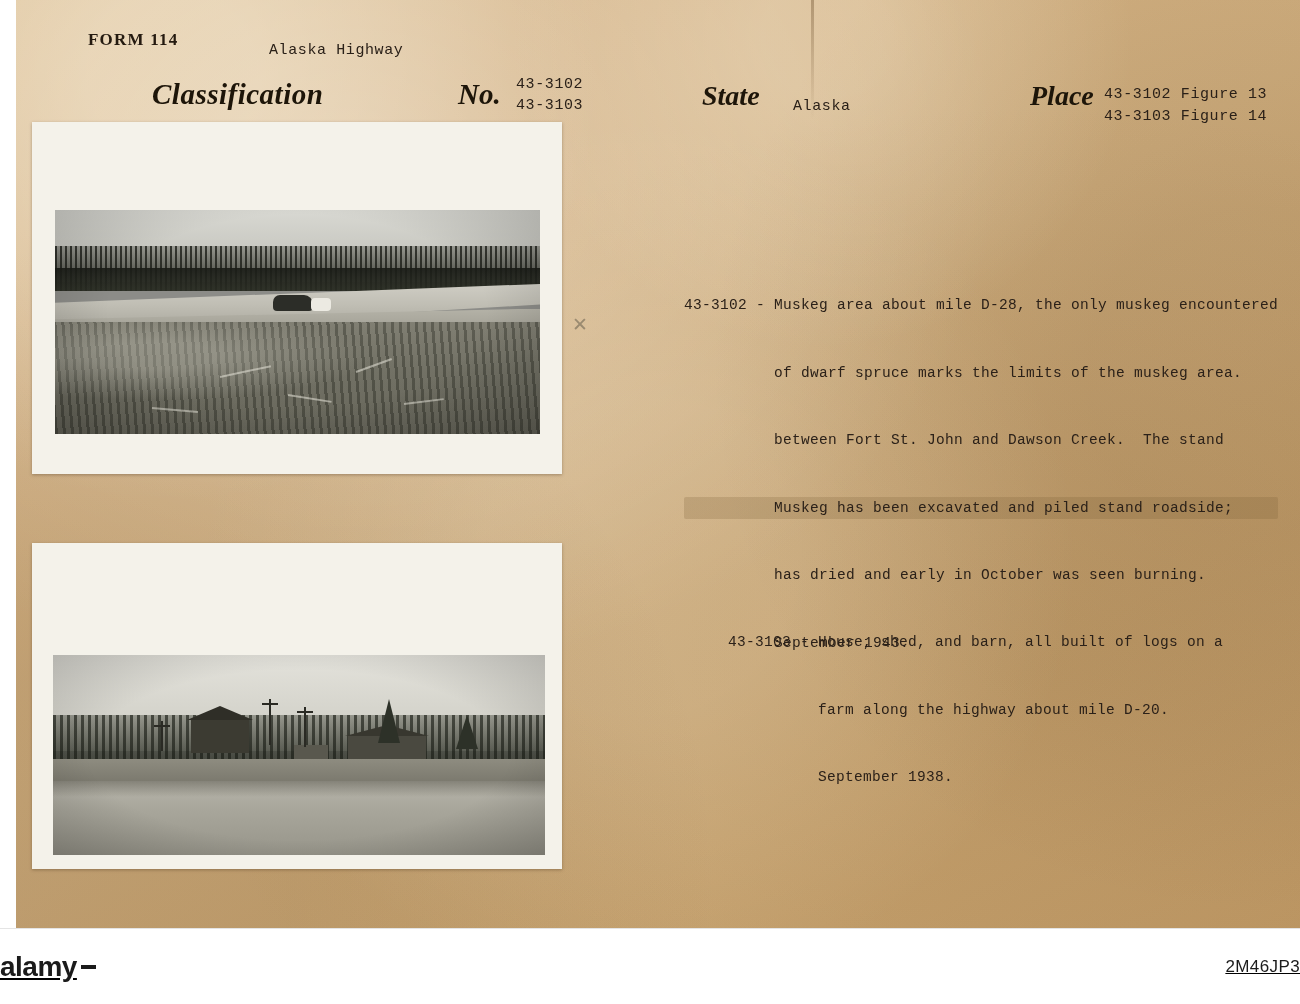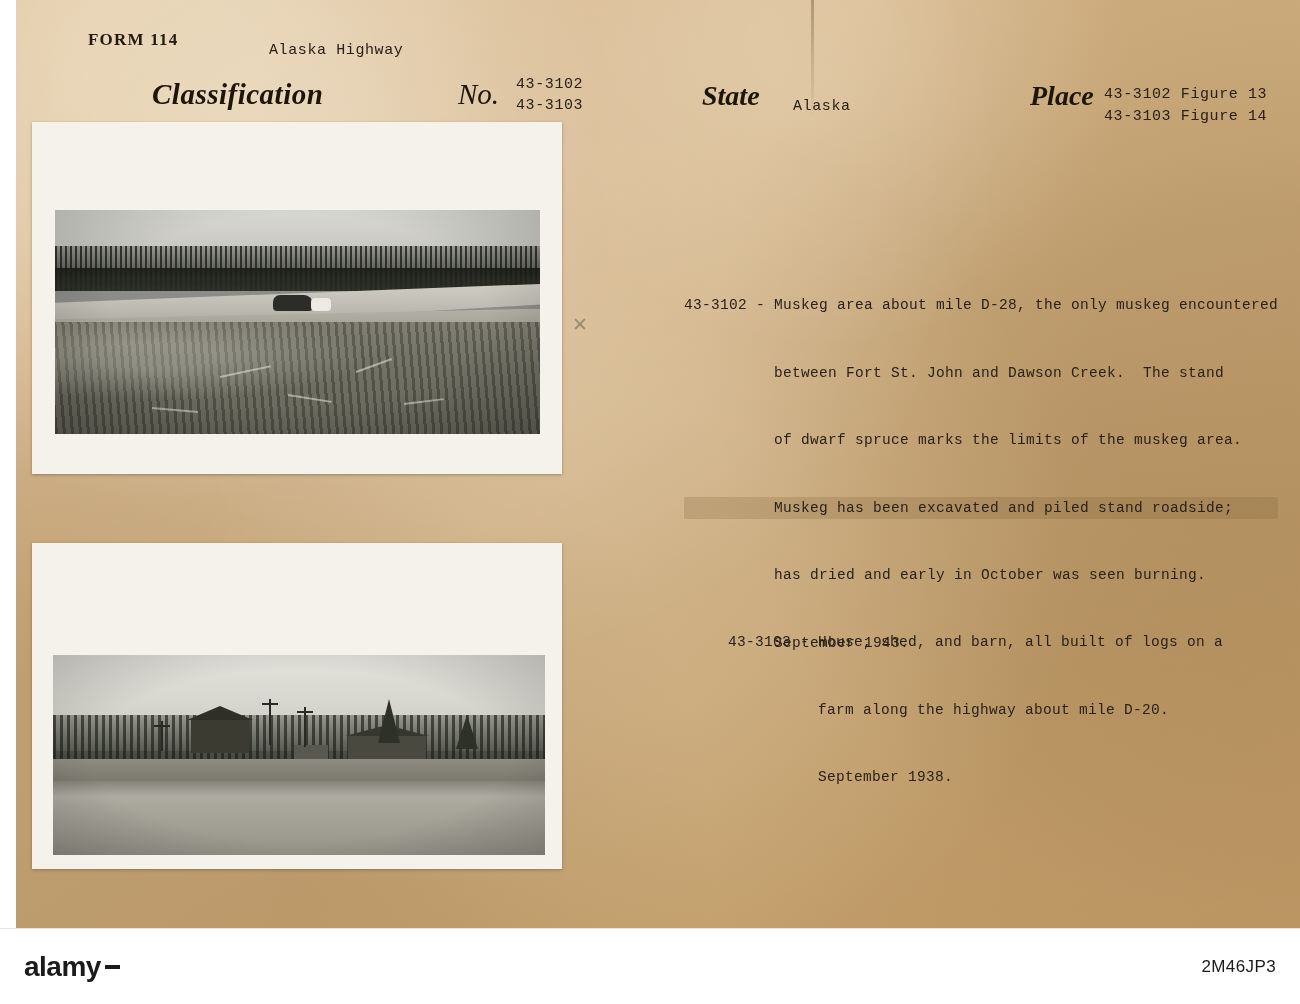--- a/index.html
+++ b/index.html
@@ -87,21 +87,21 @@
     font-style: italic;
     font-size: 29px;
     color: #1d1509;
     letter-spacing: 0.5px;
   }
   .hdr-no {
     position: absolute;
     left: 442px;
     top: 78px;
     font-family: "Liberation Serif", serif;
-    font-weight: normal;
+    font-weight: bold;
     font-style: italic;
     font-size: 29px;
     color: #1d1509;
   }
   .hdr-nos {
     position: absolute;
     left: 500px;
     top: 74px;
     font-size: 15px;
     line-height: 21px;
@@ -311,22 +311,23 @@
     height: 76px;
     background: #ffffff;
     border-top: 1px solid #e4e4e4;
   }
   #footer-inner {
     position: absolute;
     left: 0; top: 0; right: 0; bottom: 0;
     display: flex;
     align-items: center;
     justify-content: space-between;
-    padding: 0 24px;
+    padding: 0 0;
     box-sizing: border-box;
+    text-decoration: underline;
   }
   #alamy-logo {
     display: flex;
     align-items: baseline;
     font-family: "Liberation Sans", sans-serif;
     font-weight: bold;
     font-size: 28px;
     color: #1b1b1b;
     letter-spacing: -0.5px;
   }
@@ -405,22 +406,22 @@
       <div class="pole" style="left:44%;top:22%;height:46px;"></div>
       <div class="pole" style="left:51%;top:26%;height:40px;"></div>
       <div class="pole" style="left:22%;top:33%;height:30px;"></div>
       <div class="field2"></div>
       <div class="road2"></div>
       <div class="vignette"></div>
     </div>
 
     <div id="caption-1" class="caption">
       <div>43-3102 - Muskeg area about mile D-28, the only muskeg encountered</div>
+      <div>          of dwarf spruce marks the limits of the muskeg area.</div>
       <div>          between Fort St. John and Dawson Creek.  The stand</div>
-      <div>          of dwarf spruce marks the limits of the muskeg area.</div>
       <div class="ink-smudge">          Muskeg has been excavated and piled stand roadside;</div>
       <div>          has dried and early in October was seen burning.</div>
       <div>          September 1943.</div>
     </div>
 
     <div id="caption-2" class="caption">
       <div>43-3103 - House, shed, and barn, all built of logs on a</div>
       <div>          farm along the highway about mile D-20.</div>
       <div>          September 1938.</div>
     </div>

